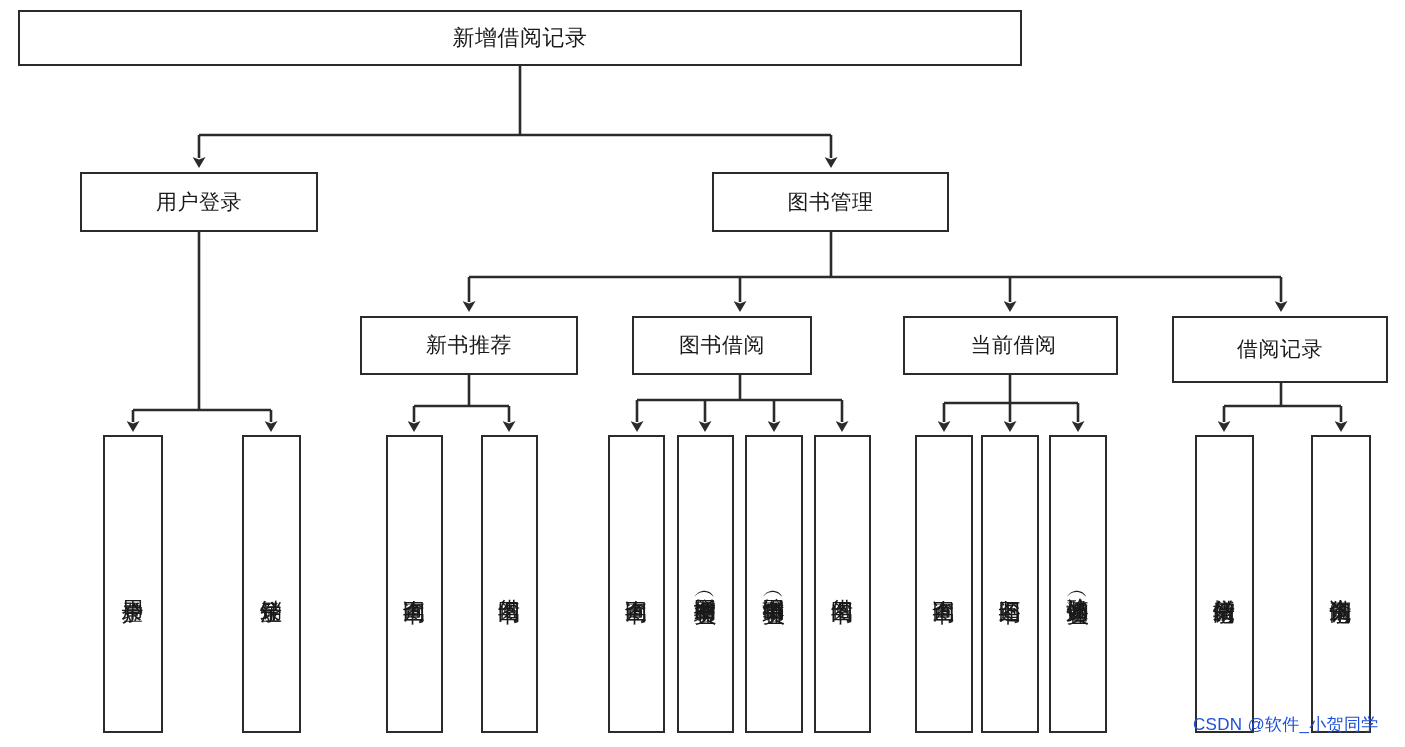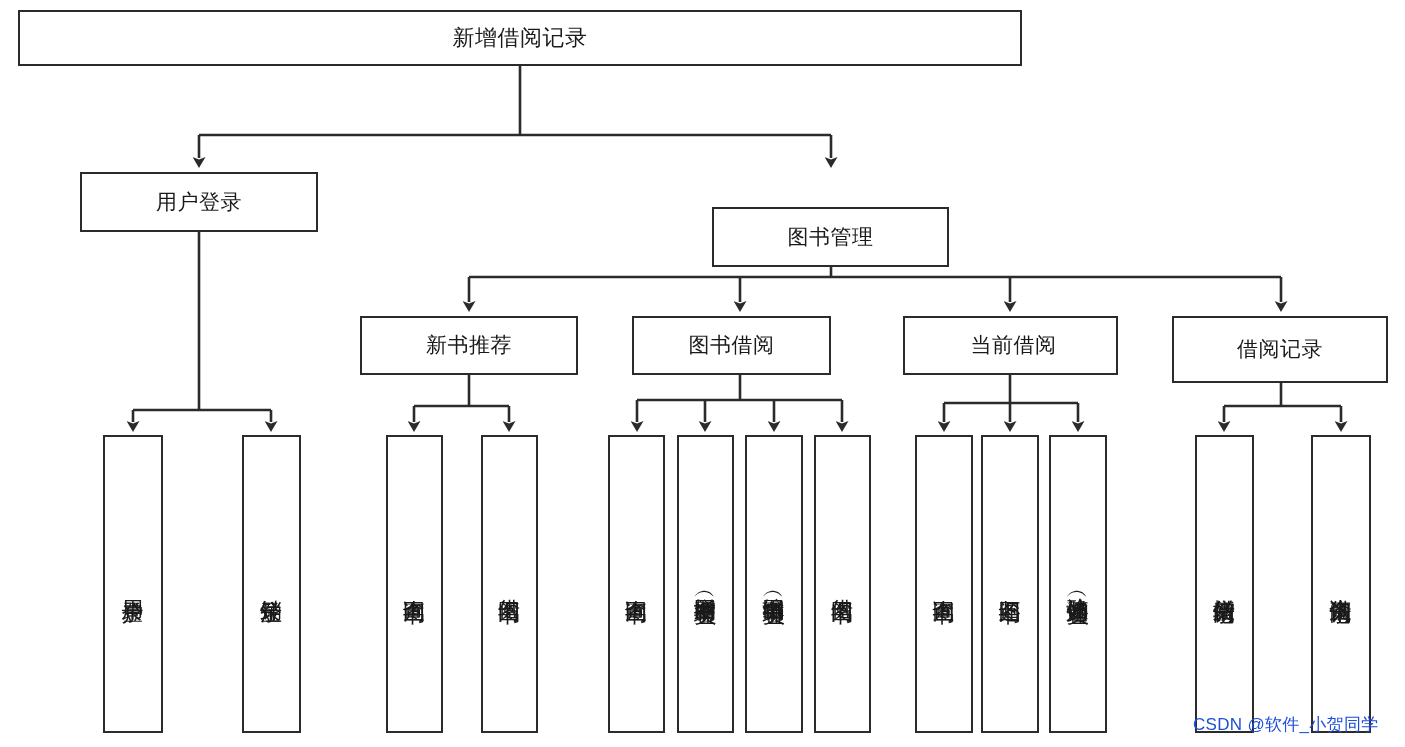--- a/index.html
+++ b/index.html
@@ -122,28 +122,28 @@
     </g>
   </svg>
 
   <div class="node horiz root" style="left:18px; top:10px; width:1004px; height:56px;">
     <span class="lbl">新增借阅记录</span>
   </div>
 
   <div class="node horiz" style="left:80px; top:172px; width:238px; height:60px;">
     <span class="lbl">用户登录</span>
   </div>
-  <div class="node horiz" style="left:712px; top:172px; width:237px; height:60px;margin-top:35px;">
+  <div class="node horiz" style="left:712px; top:172px; width:237px; height:60px;">
     <span class="lbl">图书管理</span>
   </div>
 
   <div class="node horiz" style="left:360px; top:316px; width:218px; height:59px;justify-content:center;">
     <span class="lbl">新书推荐</span>
   </div>
-  <div class="node horiz" style="left:632px; top:316px; width:199px; height:59px;">
+  <div class="node horiz" style="left:632px; top:316px; width:180px; height:59px;">
     <span class="lbl">图书借阅</span>
   </div>
   <div class="node horiz" style="left:903px; top:316px; width:215px; height:59px;padding-left:6px;">
     <span class="lbl">当前借阅</span>
   </div>
   <div class="node horiz" style="left:1172px; top:316px; width:216px; height:67px;">
     <span class="lbl">借阅记录</span>
   </div>
 
   <div class="node vert" style="left:103px; top:435px; width:60px; height:298px;">

